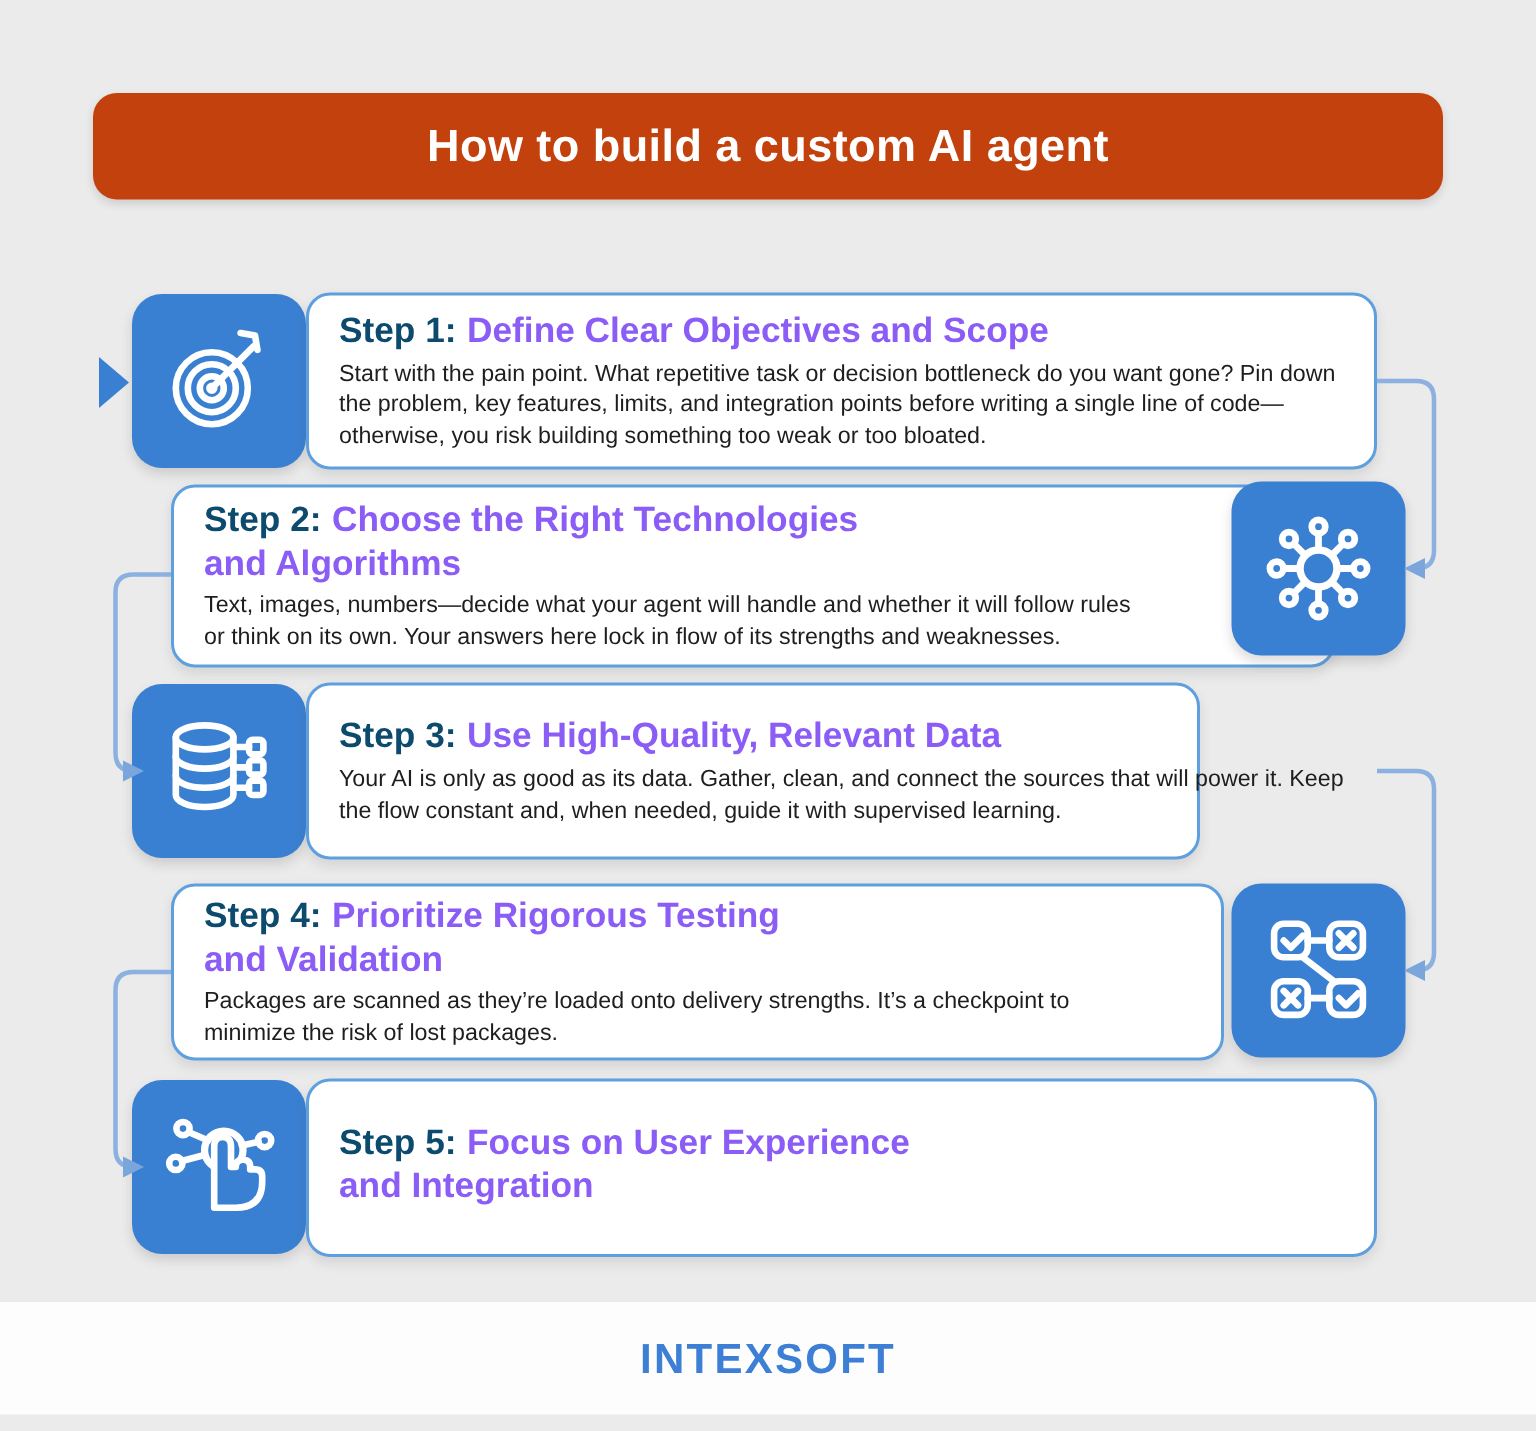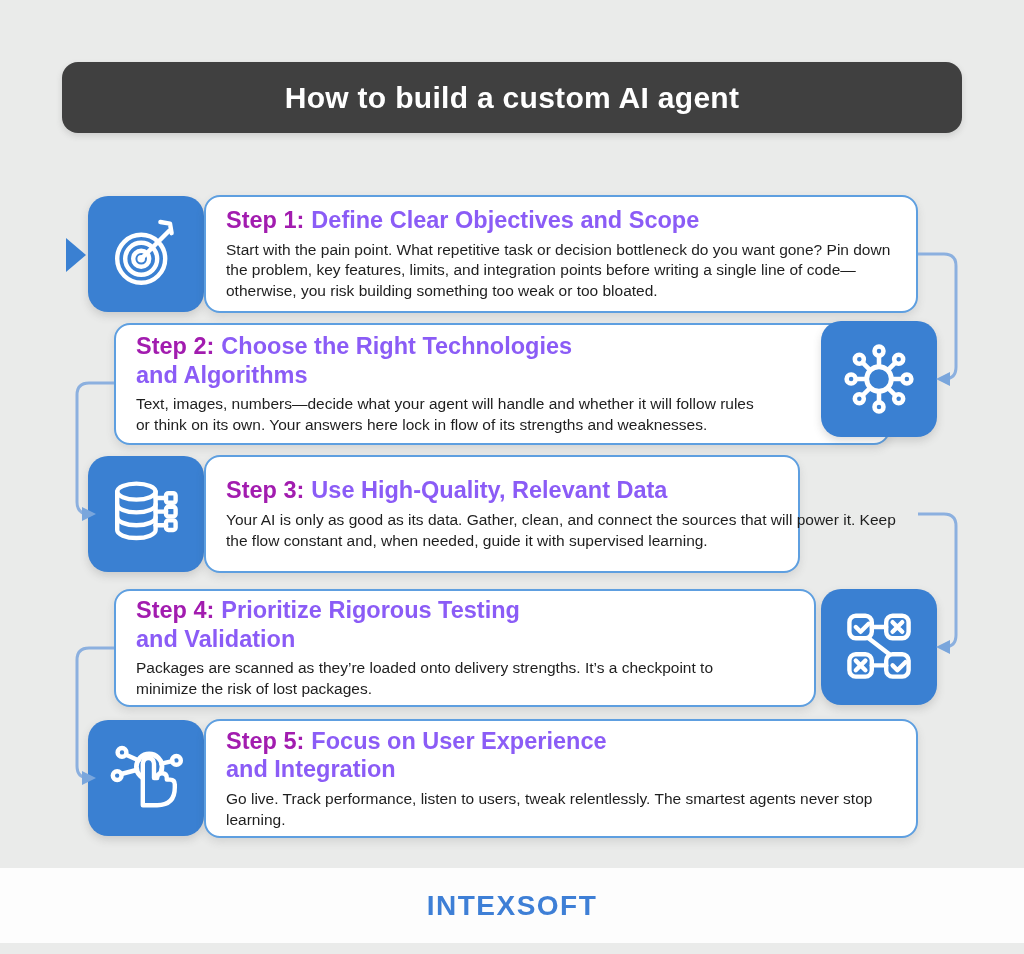--- a/index.html
+++ b/index.html
@@ -4,21 +4,21 @@
 <style>
   html,body{margin:0;padding:0;background:#d8d8d8;}
   .canvas{
     position:relative;width:1024px;height:954px;margin:0 auto;
     background:#EAEBEA;overflow:hidden;
     font-family:"Liberation Sans","DejaVu Sans",sans-serif;
   }
   
   .titlebar{
     position:absolute;left:62px;top:62px;width:900px;height:71px;
-    background:#404040;border-radius:16px;
+    background:#c2410c;border-radius:16px;
     display:flex;align-items:center;justify-content:center;
     box-shadow:0 3px 6px rgba(80,80,80,.18);
   }
   .titlebar h1{
     margin:0;color:#ffffff;font-size:30px;font-weight:700;letter-spacing:.3px;
   }
   
   .iconbox{
     position:absolute;width:116px;height:116px;background:#3A80D2;border-radius:20px;
     display:flex;align-items:center;justify-content:center;z-index:2;
@@ -36,21 +36,21 @@
     box-sizing:border-box;padding:6px 20px;z-index:2;
     display:flex;flex-direction:column;justify-content:center;
     box-shadow:0 4px 8px rgba(80,80,80,.14);
   }
   #card1{left:204px;top:195px;width:714px;height:118px}
   #card2{left:114px;top:323px;width:776px;height:122px}
   #card3{left:204px;top:455px;width:596px;height:118px}
   #card4{left:114px;top:589px;width:702px;height:118px}
   #card5{left:204px;top:719px;width:714px;height:119px}
   .heading{font-size:23.5px;font-weight:700;line-height:1.22;margin:0 0 5px 0;color:#171717;}
-  .heading .lbl{color:#a21caf;margin-right:7px;}
+  .heading .lbl{color:#0c4a6e;margin-right:7px;}
   .heading .ttl{color:#8b5cf6;white-space:pre-line;}
   .body{font-size:15.5px;line-height:1.34;color:#1E1E1E;}
   #card1 .body{width:676px}
   #card2 .body{width:630px}
   #card3 .body{width:678px}
   #card4 .body{width:600px}
   #card5 .body{width:672px}
   
   .connectors{position:absolute;left:0;top:0;z-index:3;pointer-events:none;}
   
@@ -176,21 +176,20 @@
       <circle cx="54" cy="36" r="16" stroke-width="6"></circle>
       <path d="M46,84 L46,33 Q46,25 53,25 Q60,25 60,33 L60,50 L64,50 Q64,44 70,44 Q76,44 76,50 L76,52 L80,52 Q86,52 86,58 L86,62 Q86,84 64,84 Z" fill="#3A80D2"></path>
     </svg>
   </div>
 
   <div class="card" id="card5">
     <div class="heading">
       <span class="lbl">Step 5:</span><span class="ttl">Focus on User Experience
 and Integration</span>
     </div>
-    <div class="body">Go live. Track performance, listen to users, tweak relentlessly. The smartest agents never stop learning.</div>
   </div>
 
   <svg class="connectors" width="1024" height="954" viewBox="0 0 1024 954">
     <polygon points="66,238 66,272 86,255" fill="#3A80D2"></polygon>
     <path d="M918,254 L944,254 Q956,254 956,266 L956,367 Q956,379 944,379 L948,379" fill="none" stroke="#8CB0DF" stroke-width="3"></path>
     <polygon points="950,372 950,386 936,379" fill="#7AA6DC"></polygon>
     <path d="M114,383 L89,383 Q77,383 77,395 L77,502 Q77,514 89,514 L84,514" fill="none" stroke="#8CB0DF" stroke-width="3"></path>
     <polygon points="82,507 82,521 96,514" fill="#7AA6DC"></polygon>
     <path d="M918,514 L944,514 Q956,514 956,526 L956,635 Q956,647 944,647 L948,647" fill="none" stroke="#8CB0DF" stroke-width="3"></path>
     <polygon points="950,640 950,654 936,647" fill="#7AA6DC"></polygon>

